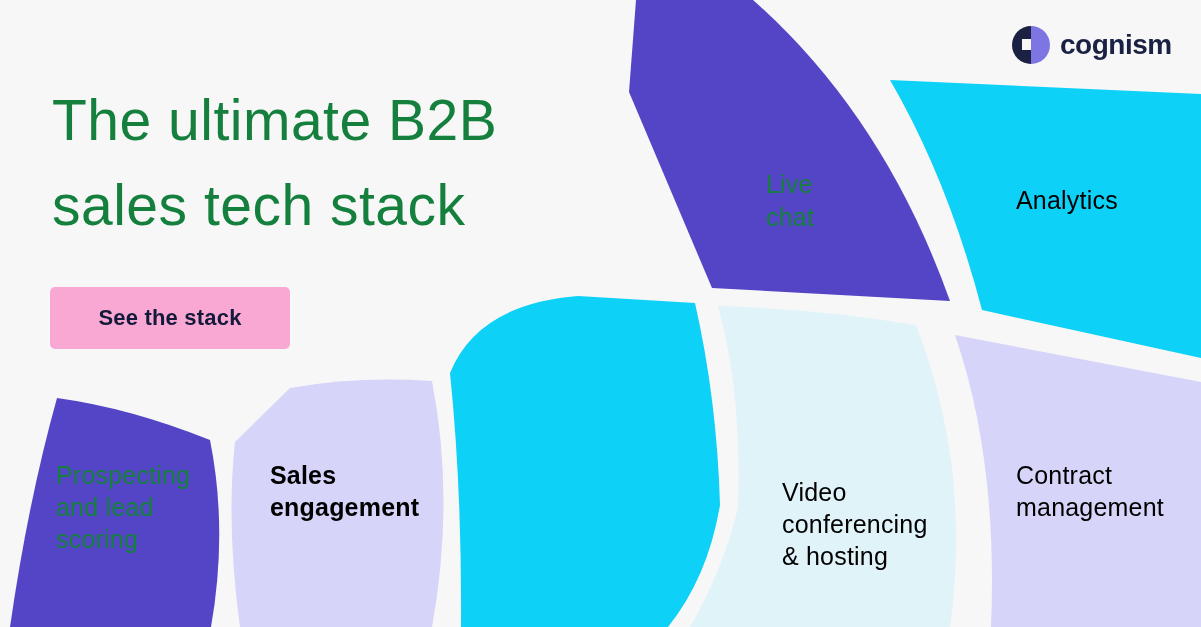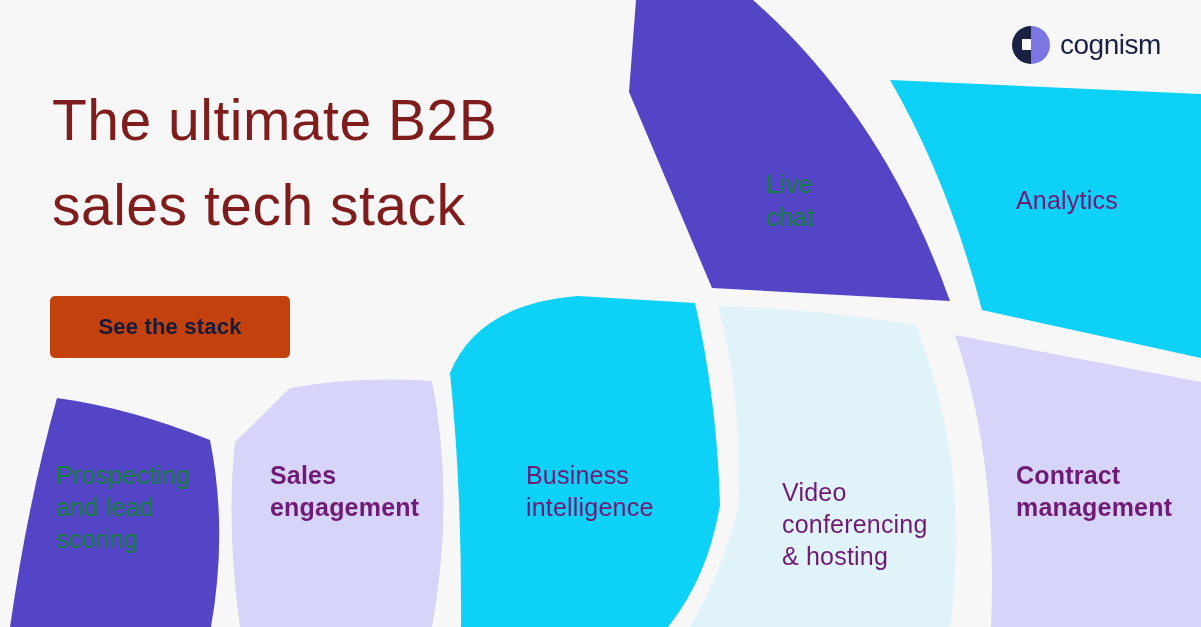--- a/index.html
+++ b/index.html
@@ -6,53 +6,53 @@
   .canvas{
     position:relative;width:1201px;height:627px;overflow:hidden;
     background:#f7f7f8;
     font-family:"Liberation Sans", sans-serif;
     color:#171b3d;
   }
   .shapes{position:absolute;left:0;top:0;width:1201px;height:627px;display:block;}
   .headline{
     position:absolute;left:52px;top:78px;margin:0;
     font-size:57px;line-height:85px;font-weight:400;letter-spacing:.5px;
-    color:#7f1d1d;white-space:pre-line;
+    color:#15803d;white-space:pre-line;
   }
   .cta{
     position:absolute;left:50px;top:287px;width:240px;height:62px;
-    background:#c2410c;border:none;border-radius:5px;cursor:pointer;
+    background:#f9a8d4;border:none;border-radius:5px;cursor:pointer;
     display:flex;align-items:center;justify-content:center;
     font-family:"Liberation Sans", sans-serif;
-    font-size:22px;font-weight:700;color:#141a3a;letter-spacing:.2px;margin-top:9px;
+    font-size:22px;font-weight:700;color:#141a3a;letter-spacing:.2px;
   }
   .logo{
     position:absolute;left:1012px;top:25px;height:40px;
     display:flex;align-items:center;gap:10px;cursor:pointer;
   }
   .logo-mark{position:relative;width:38px;height:38px;border-radius:50%;overflow:hidden;flex:0 0 auto;}
   .logo-mark .half-l{position:absolute;left:0;top:0;width:50%;height:100%;background:#1b2142;}
   .logo-mark .half-r{position:absolute;right:0;top:0;width:50%;height:100%;background:#7d76e2;}
   .logo-mark .notch{position:absolute;left:26%;top:35%;width:24%;height:29%;background:#f7f7f8;}
   .logo-text{
-    font-size:28px;font-weight:400;color:#1b2142;letter-spacing:-.5px;line-height:1;
+    font-size:28px;font-weight:700;color:#1b2142;letter-spacing:-.5px;line-height:1;
   }
   .seg-label{
     position:absolute;margin:0;
     font-size:25px;line-height:32px;font-weight:400;letter-spacing:.2px;
-    white-space:pre-line;color:#701a75;
+    white-space:pre-line;color:#000000;
   }
   .seg-label.light{color:#15803d;}
   .lbl-live-chat{left:766px;top:168px;line-height:33px;}
   .lbl-analytics{left:1016px;top:184px;}
   .lbl-prospecting{left:56px;top:459px;}
   .lbl-sales{left:270px;top:459px;font-weight:bold;}
   .lbl-business{left:526px;top:459px;}
   .lbl-video{left:782px;top:476px;}
-  .lbl-contract{left:1016px;top:459px;font-weight:bold;}
+  .lbl-contract{left:1016px;top:459px;}
 </style>
 </head>
 <body>
 
 <div class="canvas">
 
   <svg class="shapes" viewBox="0 0 1201 627" aria-hidden="true">
     <path d="M 636,0 L 629,92 L 712,288 L 950,301 Q 884,116 753,0 Z" fill="#5445c6"></path>
     <path d="M 890,80 L 1201,94 L 1201,358 L 982,310 Q 948,180 890,80 Z" fill="#0ed1f7"></path>
     <path d="M 57,398 Q 130,408 210,440 Q 228,530 211,627 L 10,627 Q 28,502 57,398 Z" fill="#5445c6"></path>
@@ -79,21 +79,19 @@
   </div>
 
   <p class="seg-label light lbl-live-chat">Live
 chat</p>
   <p class="seg-label lbl-analytics">Analytics</p>
   <p class="seg-label light lbl-prospecting">Prospecting
 and lead
 scoring</p>
   <p class="seg-label lbl-sales">Sales
 engagement</p>
-  <p class="seg-label lbl-business">Business
-intelligence</p>
   <p class="seg-label lbl-video">Video
 conferencing
 &amp; hosting</p>
   <p class="seg-label lbl-contract">Contract
 management</p>
 
 </div>
 
 </body></html>

